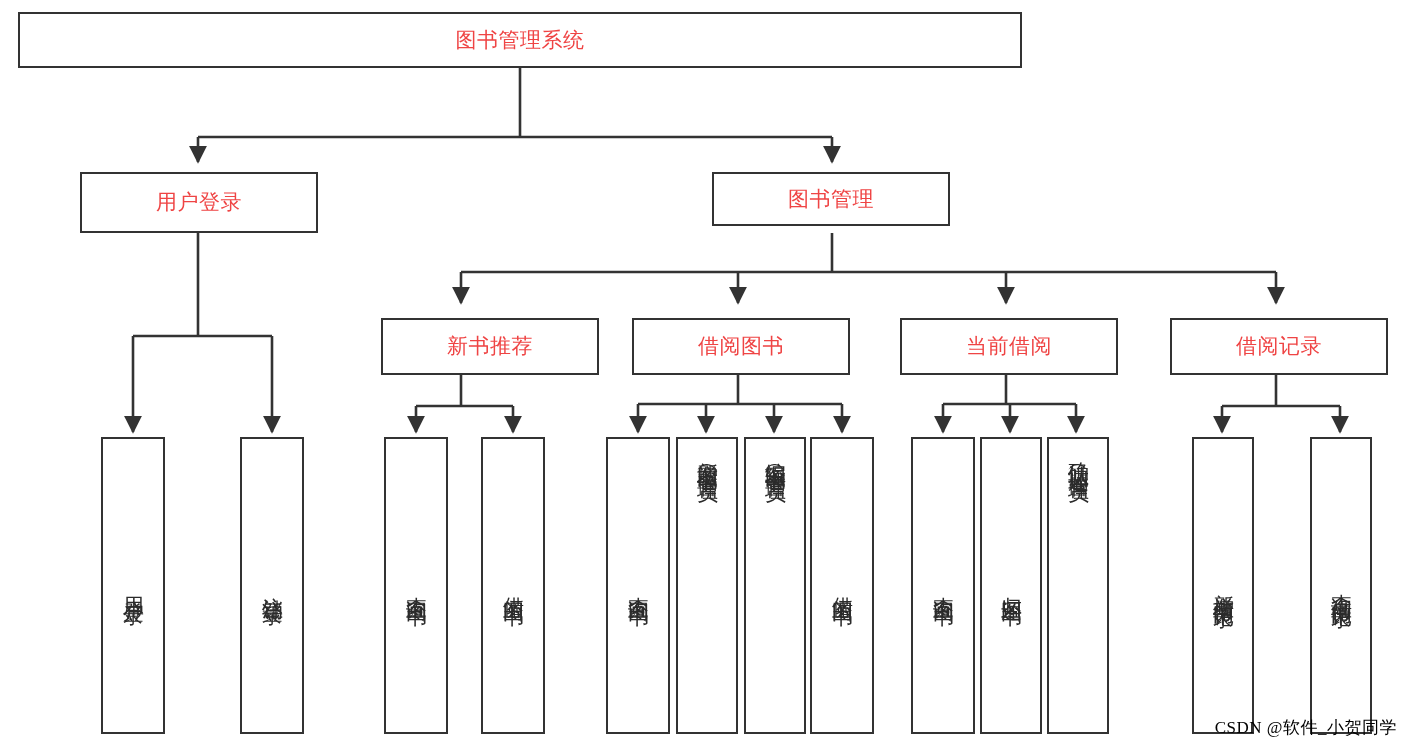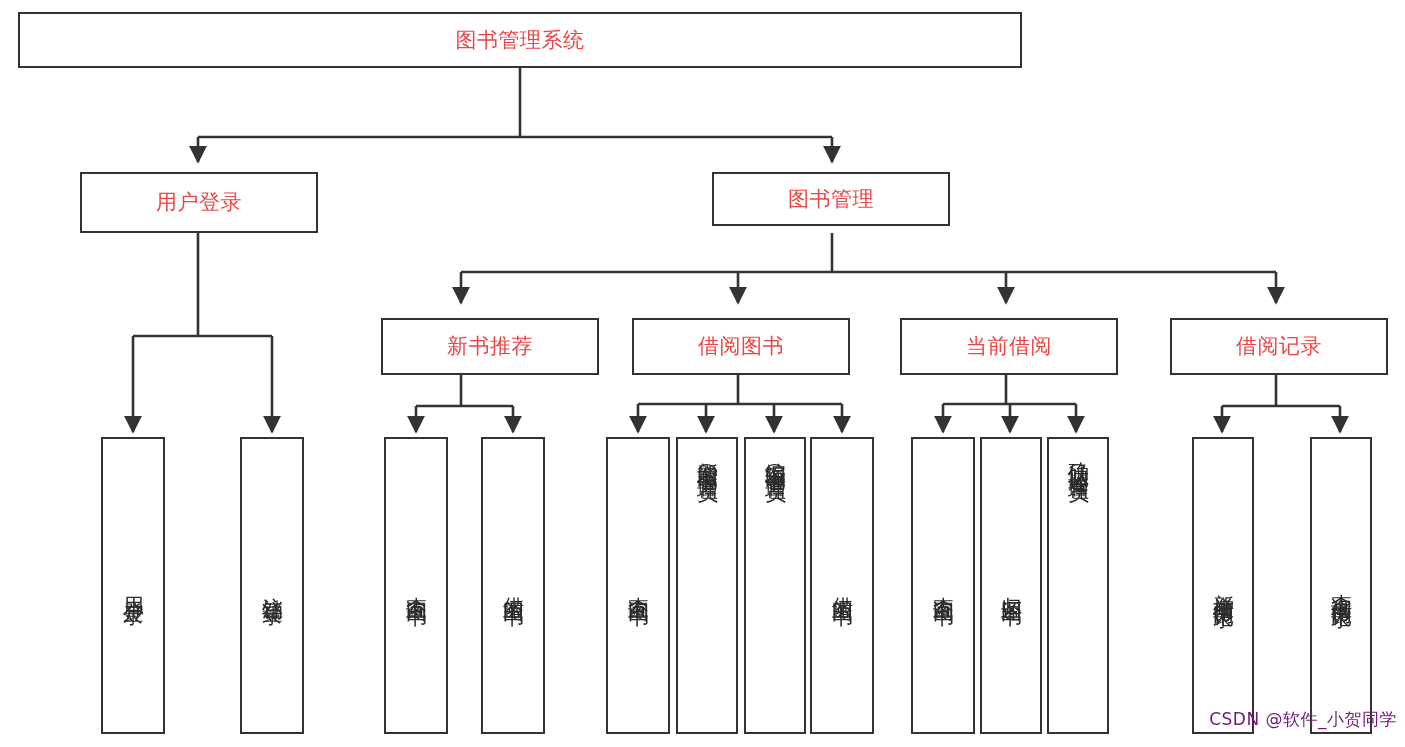--- a/index.html
+++ b/index.html
@@ -55,25 +55,26 @@
     align-items: center;
     justify-content: center;
   }
   .leaf.top-align {
     align-items: flex-start;
     padding-top: 6px;
   }
   #watermark {
     position: absolute;
     right: 8px;
-    bottom: 16px;
+    bottom: 8px;
     font-size: 17px;
-    color: #701a75;
+    color: #000000;
     white-space: nowrap;
     letter-spacing: 0.5px;
+    font-family: Liberation Serif, serif;
   }
 </style>
 </head>
 <body>
 
 <div id="canvas">
 
   <svg id="diagram-svg" viewBox="0 0 1405 747" xmlns="http://www.w3.org/2000/svg">
     <defs>
       <marker id="arrow" viewBox="0 0 10 10" refX="9" refY="5" markerWidth="7" markerHeight="7" orient="auto-start-reverse">

